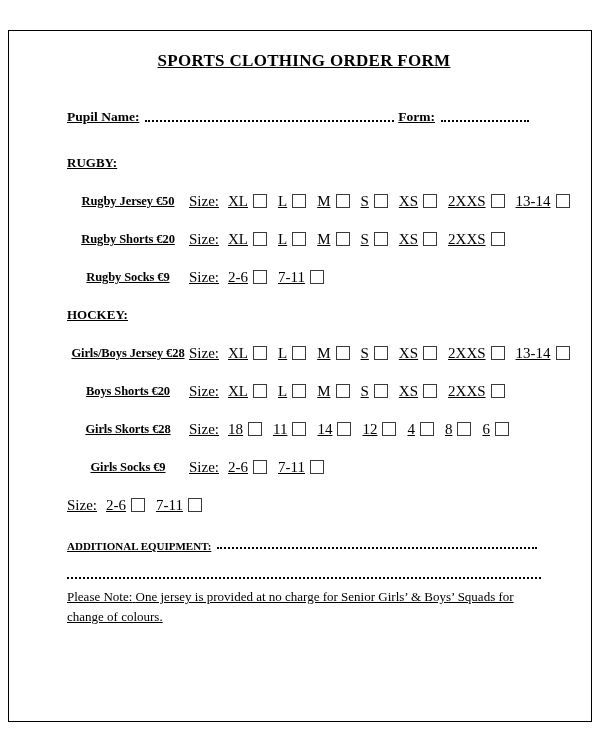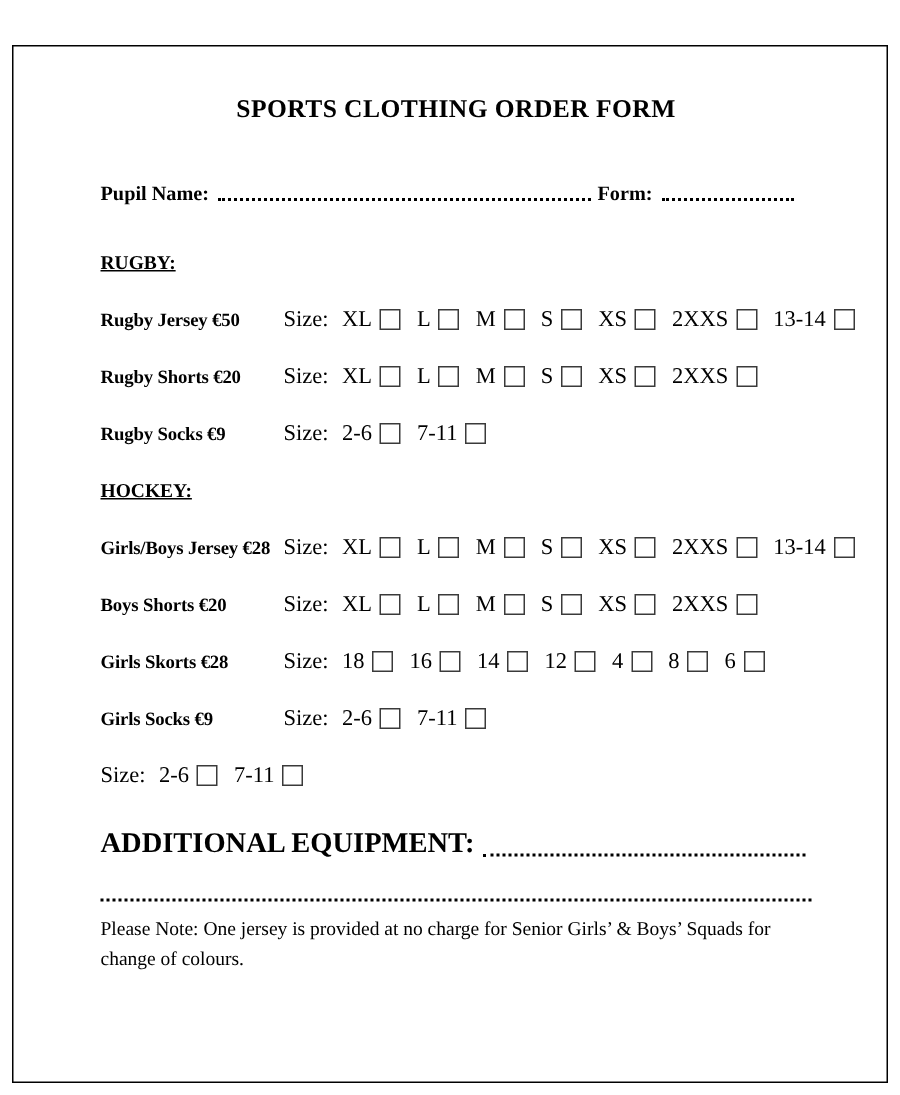--- a/index.html
+++ b/index.html
@@ -13,22 +13,23 @@
     -webkit-font-smoothing: antialiased;
   }
   .page {
     position: absolute;
     left: 8px;
     right: 8px;
     top: 30px;
     bottom: 8px;
     border: 1px solid #000;
     box-sizing: border-box;
-    padding: 26px 50px 16px 58px;
+    padding: 14px 50px 16px 58px;
     overflow: hidden;
+    text-decoration: underline;
   }
   .title {
     text-align: center;
     font-size: 17px;
     font-weight: bold;
     letter-spacing: 0.3px;
     margin: 6px 0 38px 0;
   }
   .name-row {
     display: flex;
@@ -55,20 +56,21 @@
     font-size: 13px;
     font-weight: bold;
     text-decoration: underline;
     margin: 12px 0 22px 0;
   }
   .item-row {
     display: flex;
     align-items: center;
     margin-bottom: 21px;
     white-space: nowrap;
+    text-align: center;
   }
   .item-label {
     font-weight: bold;
     font-size: 12.5px;
     width: 122px;
     min-width: 122px;
     letter-spacing: -0.1px;
   }
   .size-label {
     font-size: 15px;
@@ -86,21 +88,21 @@
     height: 12px;
     border: 1px solid #3a3a3a;
     margin-left: 5px;
     margin-bottom: 2px;
     background: #fff;
     cursor: pointer;
   }
   .equip-row {
     display: flex;
     align-items: flex-end;
-    font-size: 19px;
+    font-size: 11px;
     margin-top: 26px;
   }
   .full-dots {
     border-bottom: 2px dotted #000;
     height: 3px;
     margin: 22px 0 8px 0;
   }
   .note {
     font-size: 13px;
     line-height: 1.55;
@@ -261,21 +263,21 @@
           </span>
         </div>
         <div class="item-row">
           <span class="item-label">Girls Skorts €28</span>
           <span class="size-label">Size:</span>
           <span class="opt">
             <span>18</span>
             <span class="cb"></span>
           </span>
           <span class="opt">
-            <span>16</span>
+            <span>11</span>
             <span class="cb"></span>
           </span>
           <span class="opt">
             <span>14</span>
             <span class="cb"></span>
           </span>
           <span class="opt">
             <span>12</span>
             <span class="cb"></span>
           </span>

